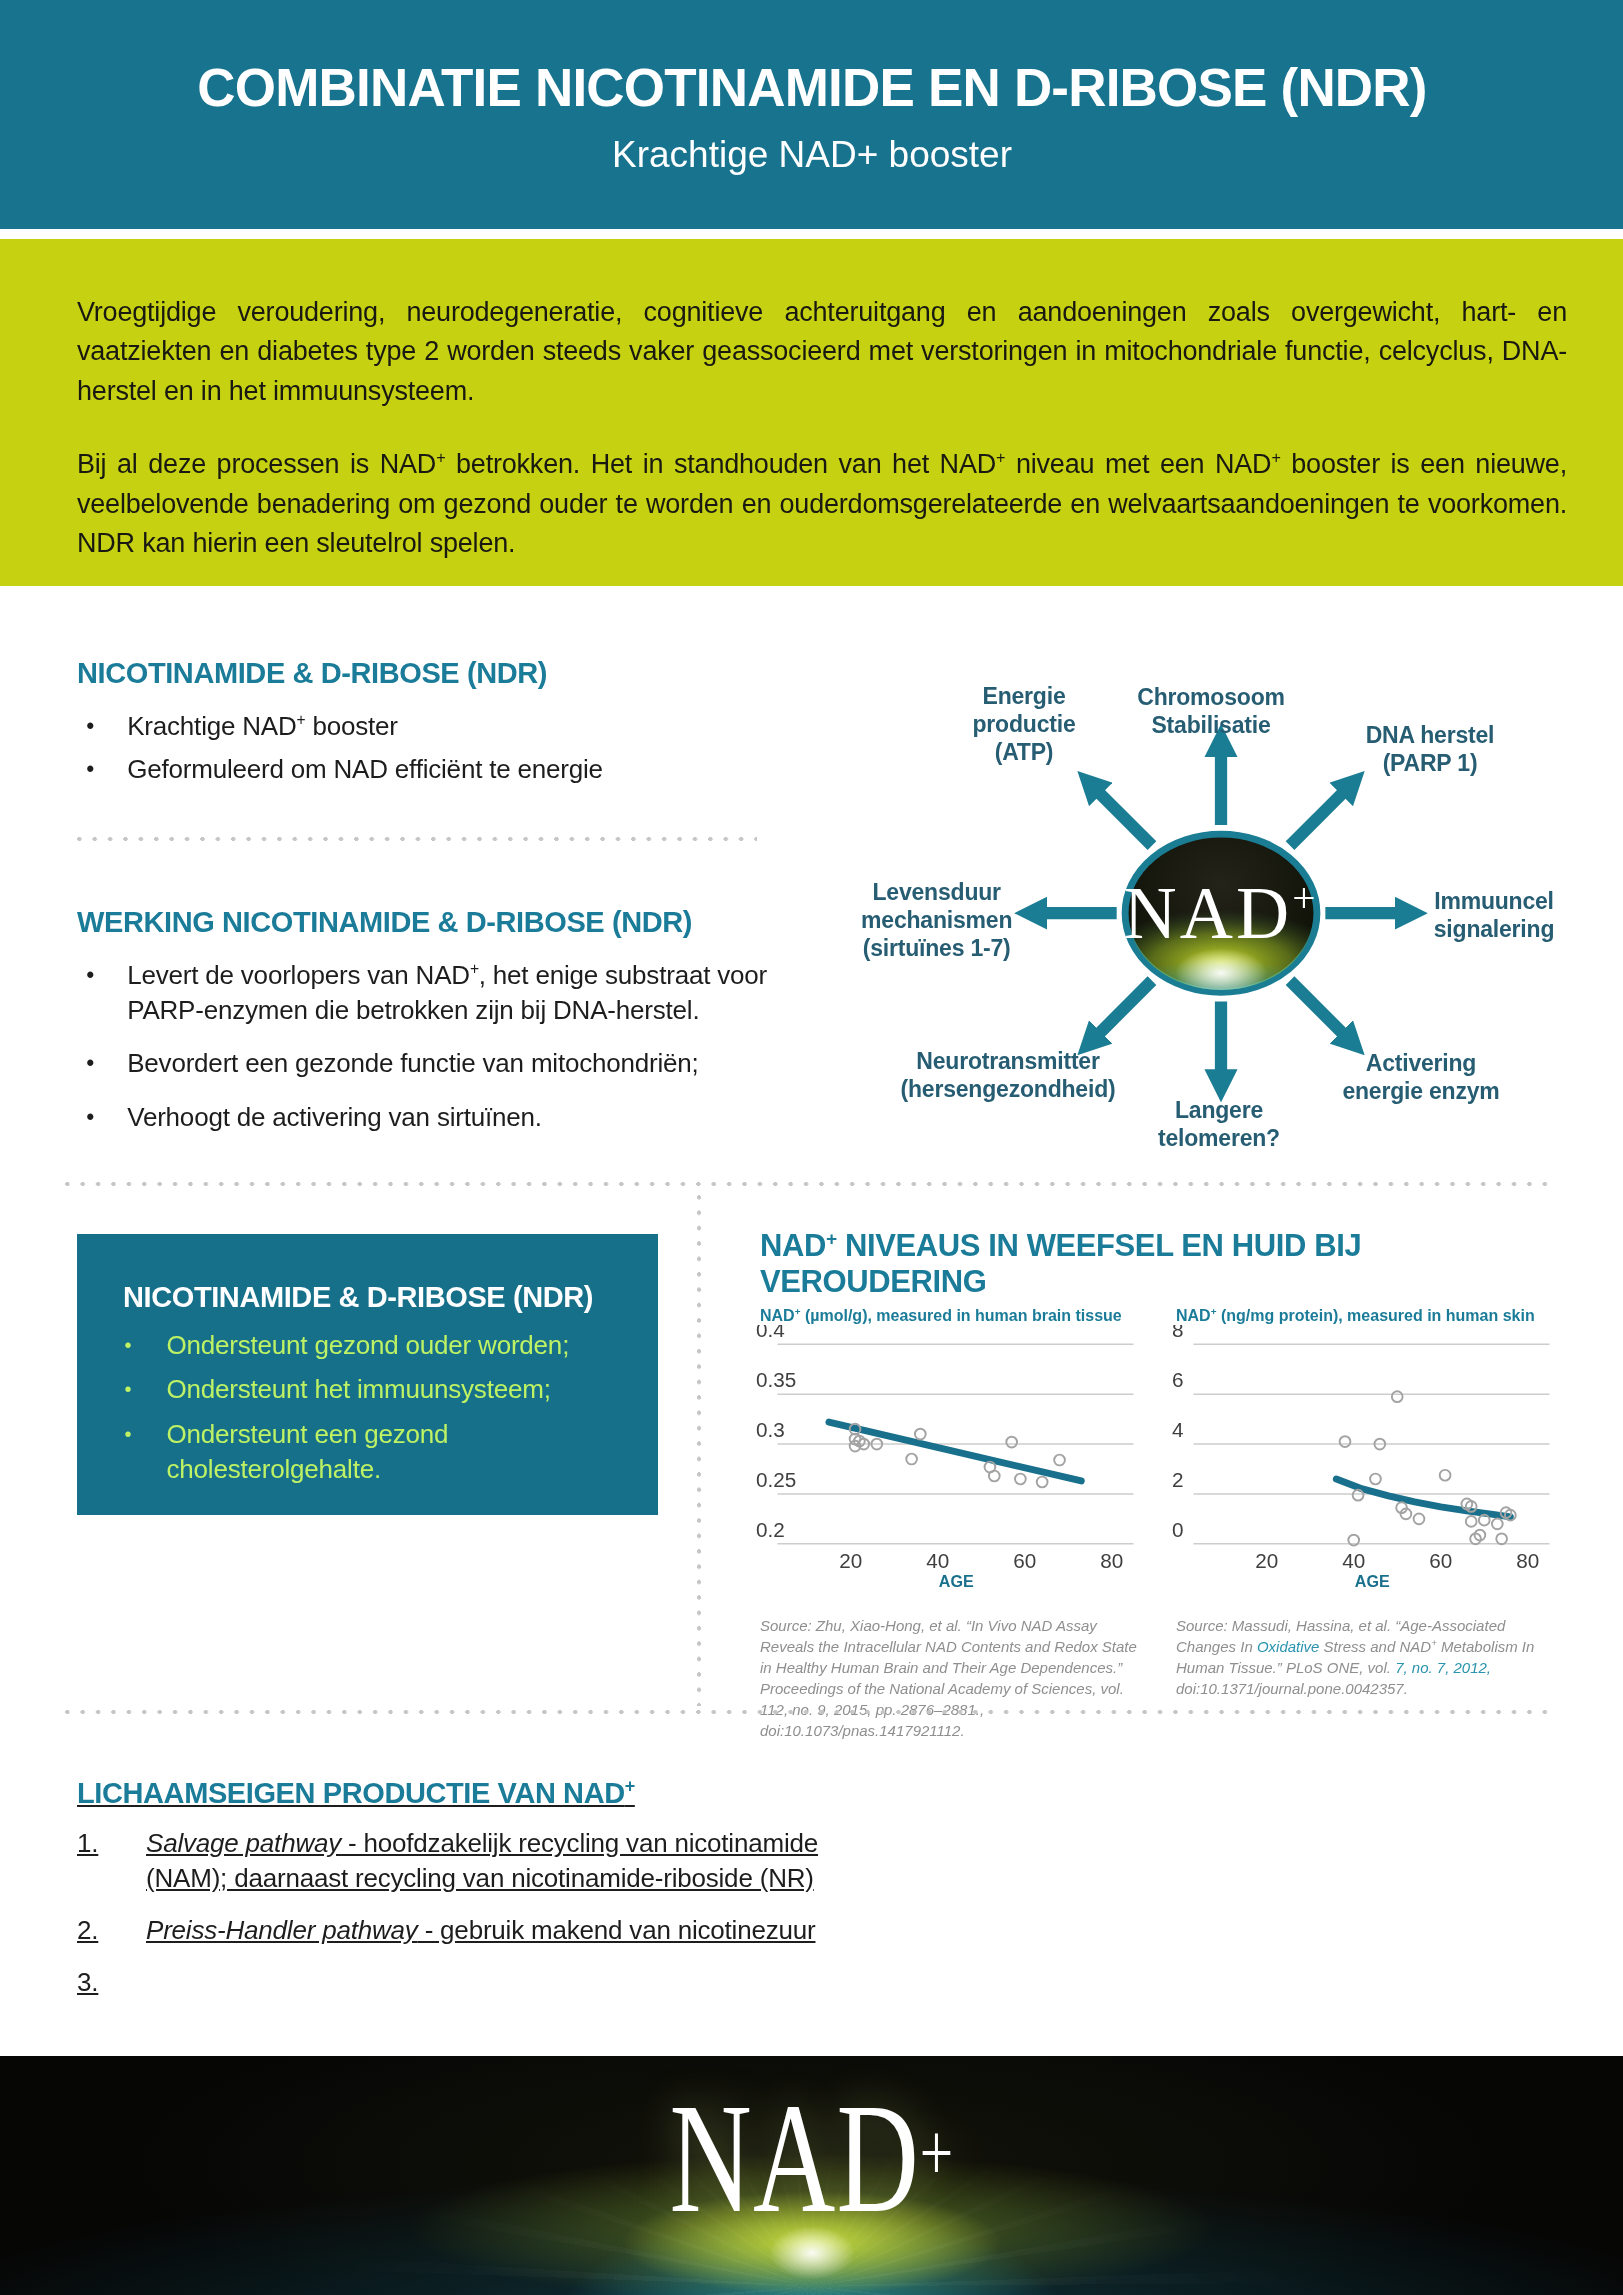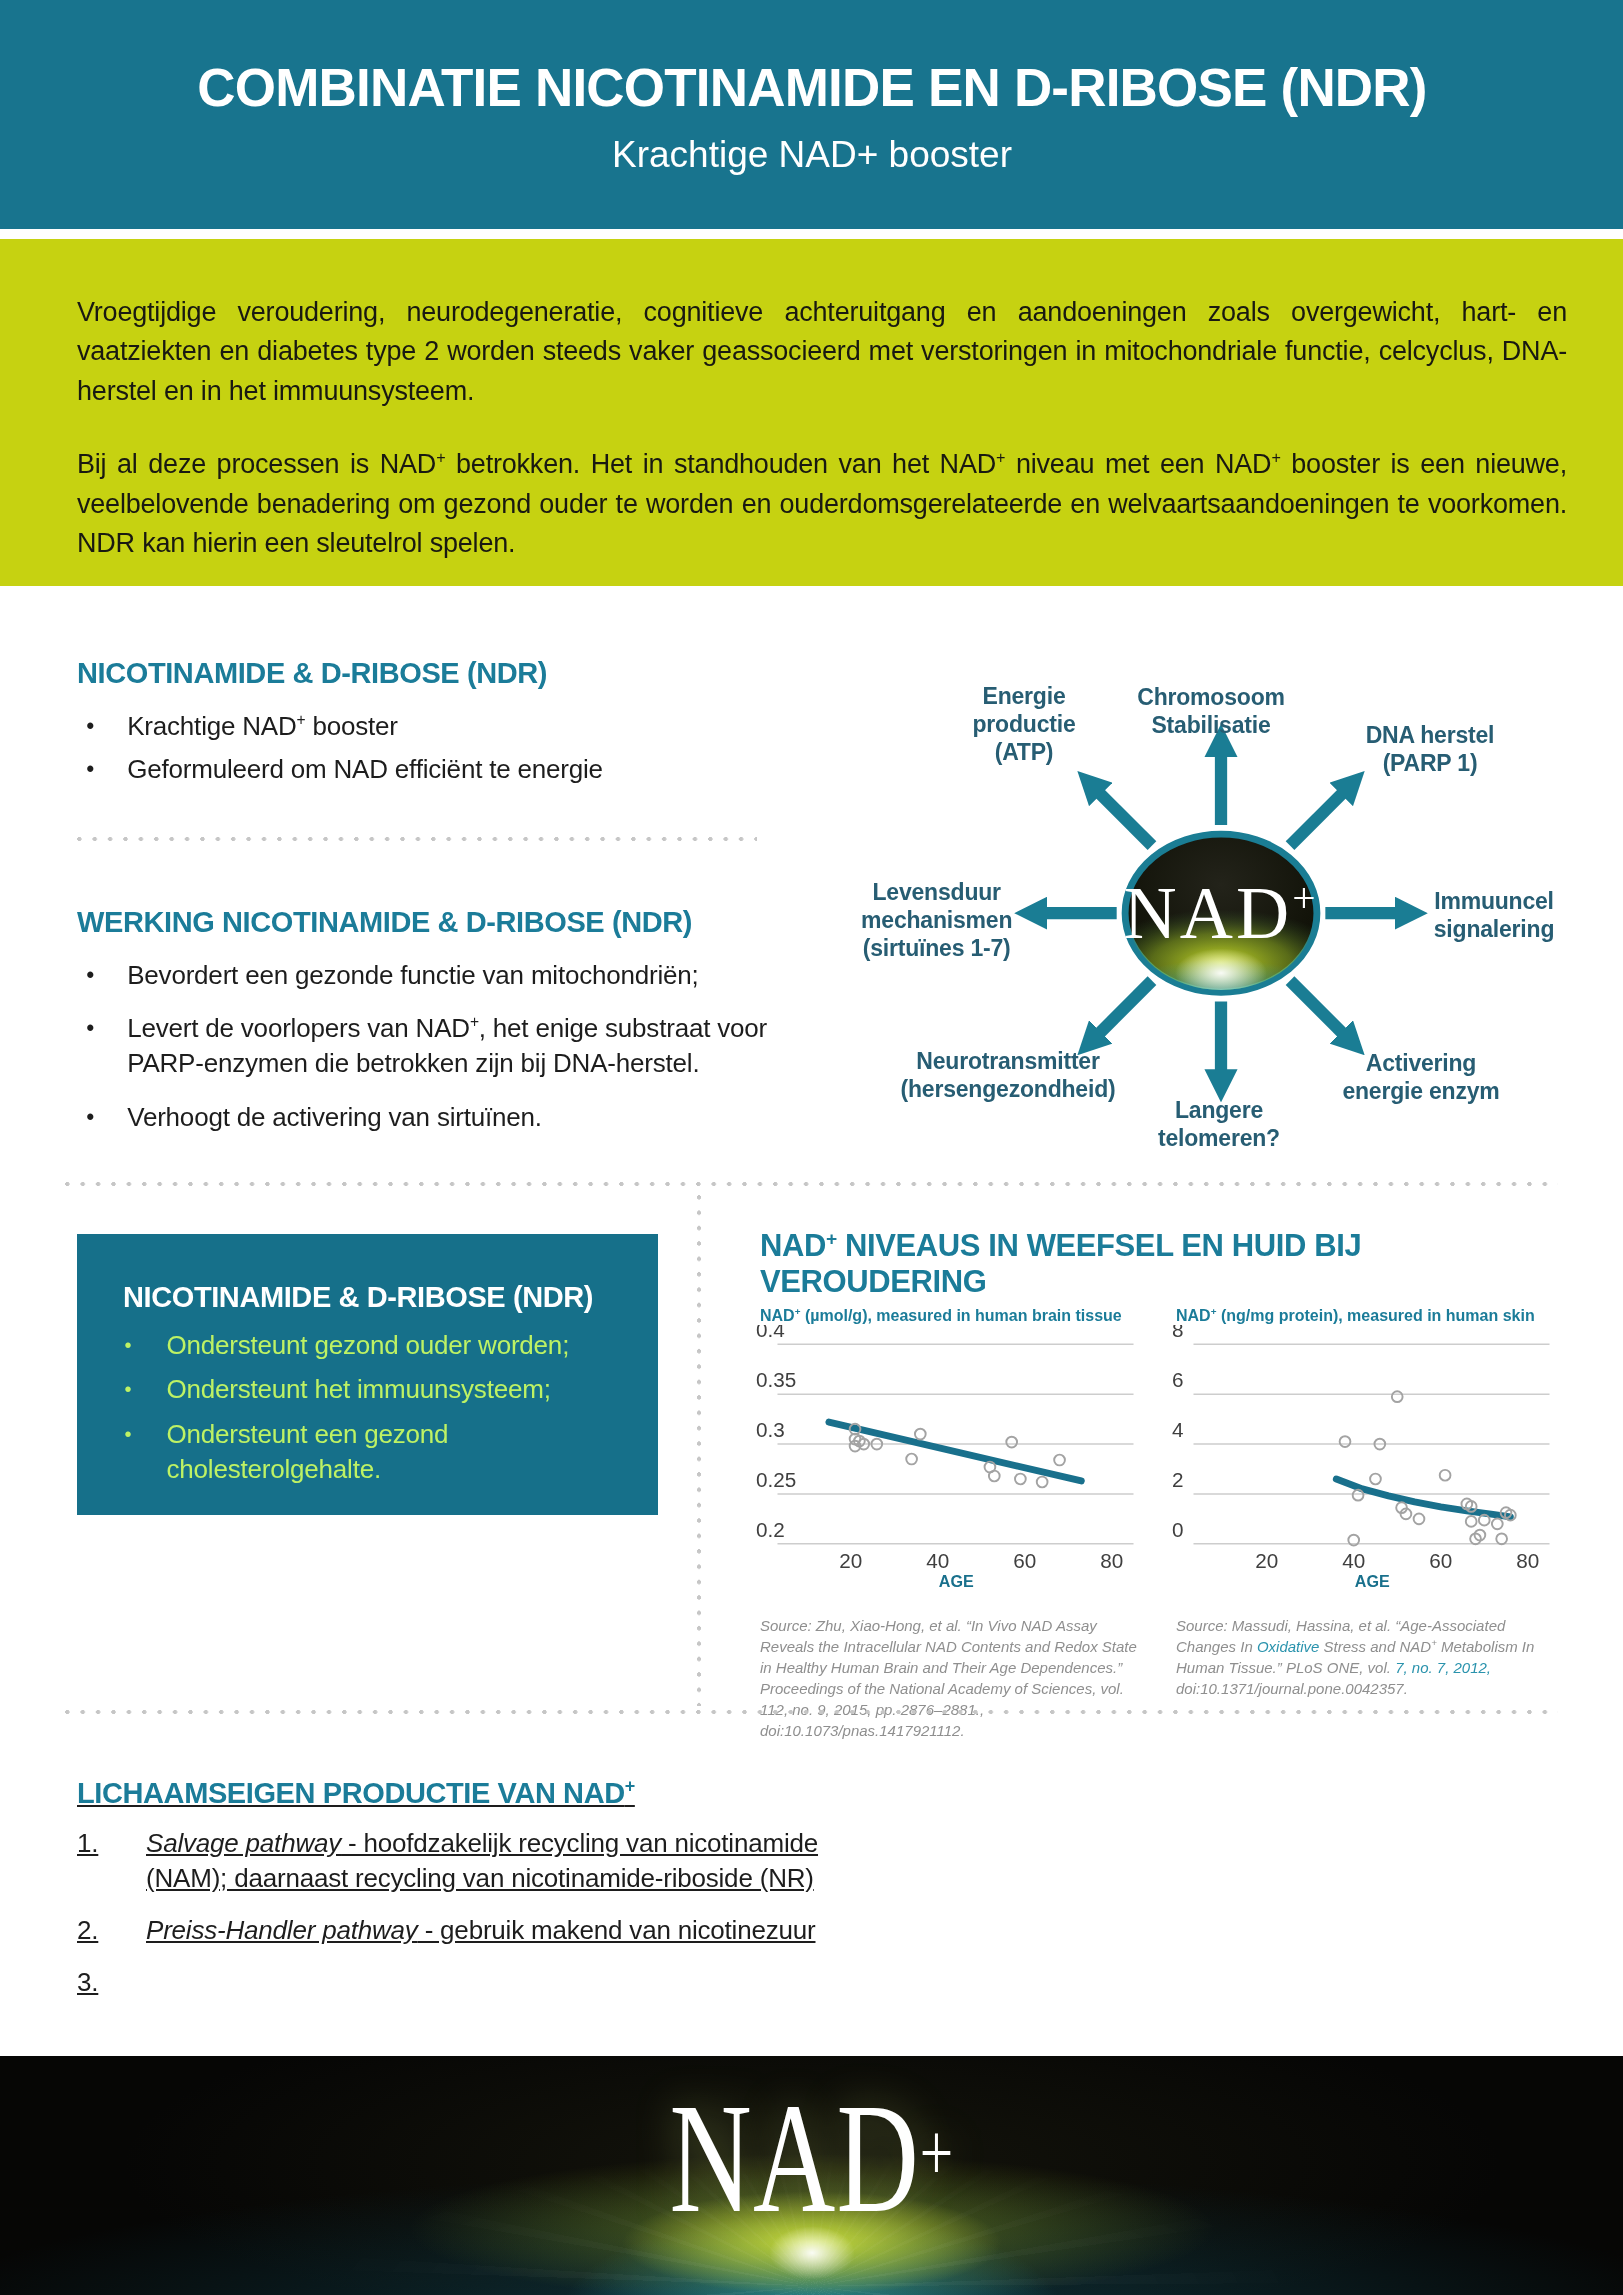--- a/index.html
+++ b/index.html
@@ -133,24 +133,24 @@
           <span class="txt">Geformuleerd om NAD efficiënt te energie</span>
         </div>
     </div>
   </div>
   <div class="hdots" style="left:77px;top:836px;width:680px;"></div>
 
   <div class="sec sec2" style="left:77px;top:904px;width:768px;">
     <h2>WERKING NICOTINAMIDE &amp; D-RIBOSE (NDR)</h2>
     <div class="blist">
       <div class="li">
+          <span class="txt">Levert de voorlopers van NAD<sup>+</sup>, het enige substraat voor PARP-enzymen die betrokken zijn bij DNA-herstel.</span>
+        </div>
+      <div class="li">
           <span class="txt">Bevordert een gezonde functie van mitochondriën;</span>
-        </div>
-      <div class="li">
-          <span class="txt">Levert de voorlopers van NAD<sup>+</sup>, het enige substraat voor PARP-enzymen die betrokken zijn bij DNA-herstel.</span>
         </div>
       <div class="li">
           <span class="txt">Verhoogt de activering van sirtuïnen.</span>
         </div>
     </div>
   </div>
 
   <div class="diagram">
     <svg width="768" height="537" viewBox="0 0 1000 700">
       <defs>

